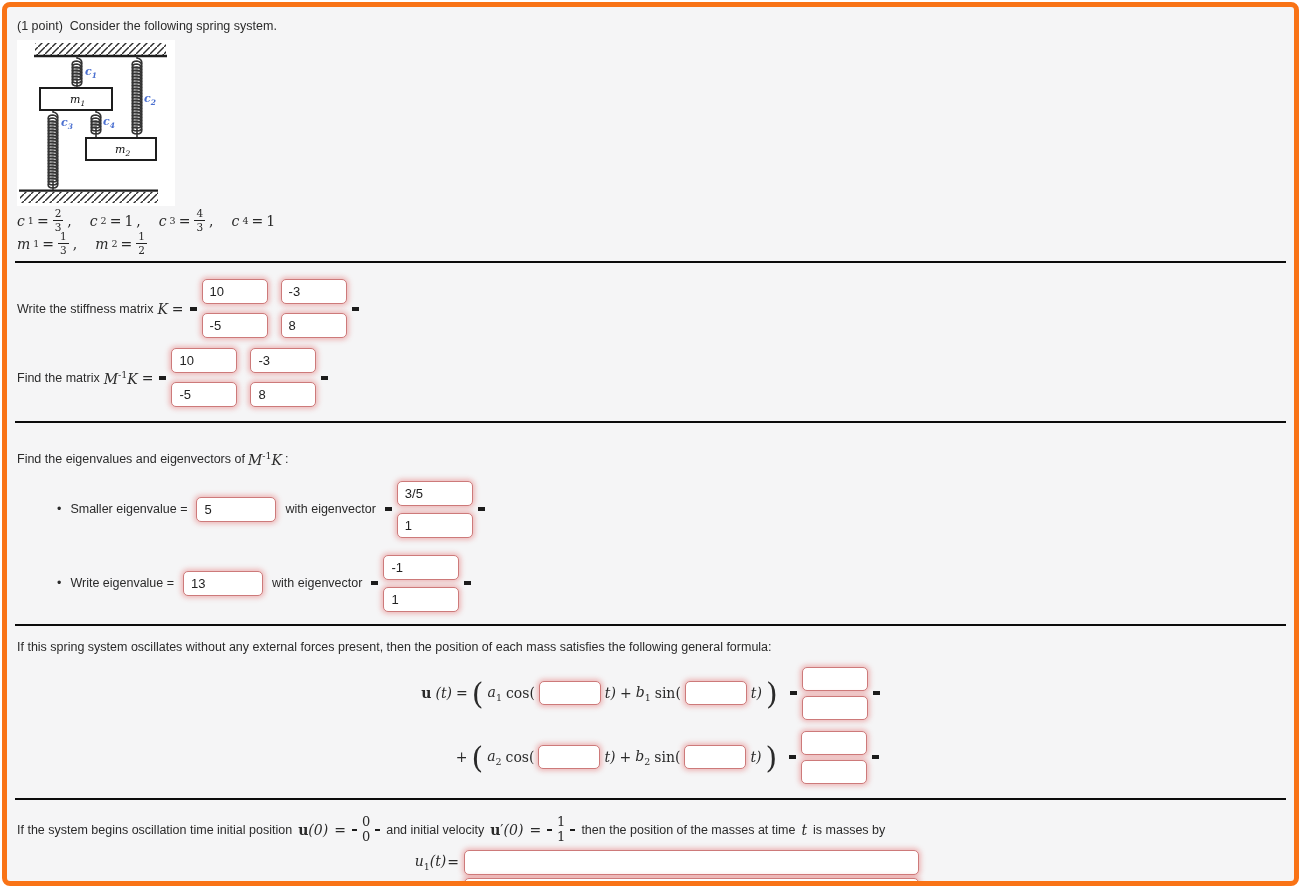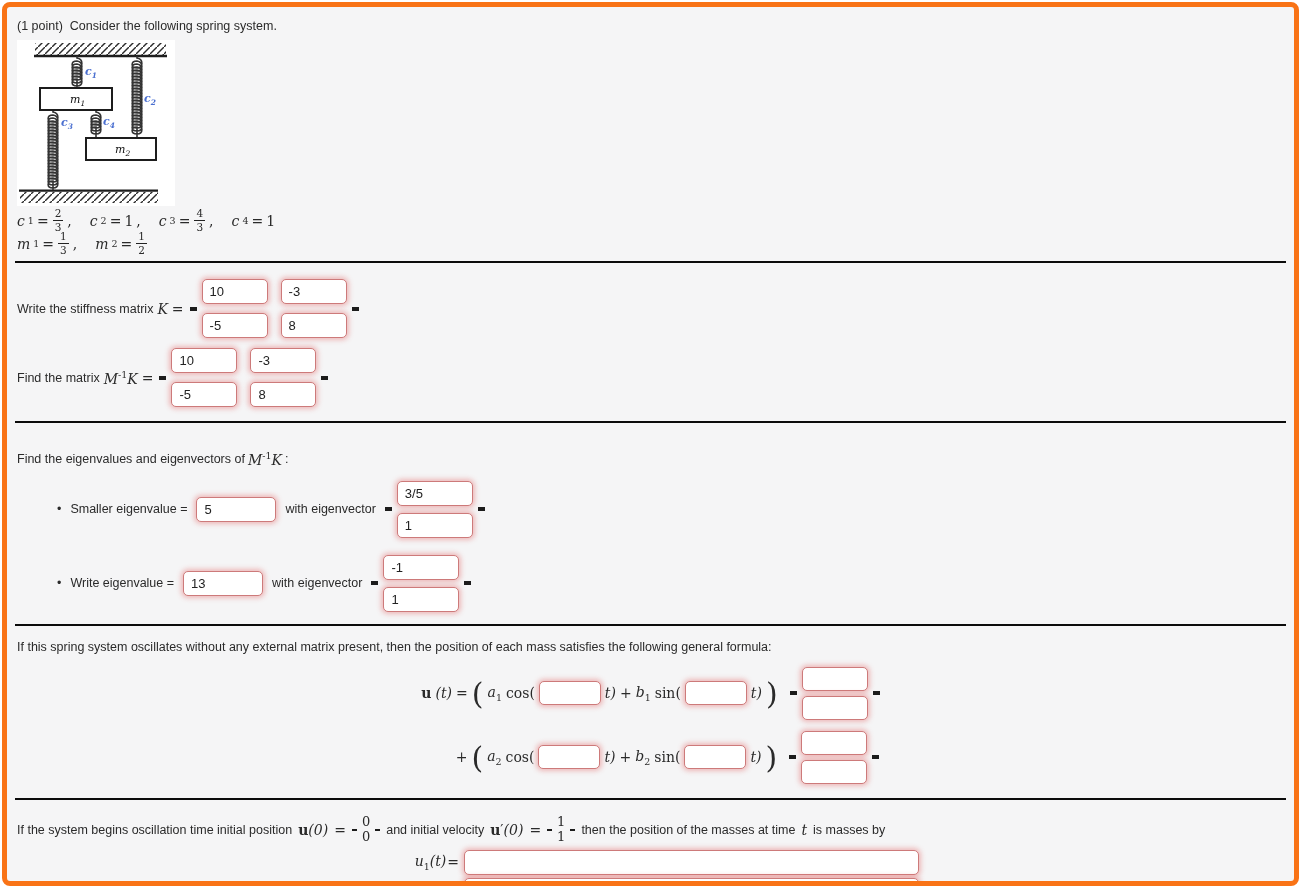--- a/index.html
+++ b/index.html
@@ -261,21 +261,21 @@
           <input class="ab ab-v" type="text" value="1" style="">
         </span>
         <span class="br-r"></span>
       </span>
     </div>
   </div>
 
   <hr class="divider">
 
   <div class="sec4">
-    <div>If this spring system oscillates without any external matrix present, then the position of each mass satisfies the following general formula:</div>
+    <div>If this spring system oscillates without any external forces present, then the position of each mass satisfies the following general formula:</div>
 
     <div class="formula-block">
       <div class="fline">
         <span class="mbf">u</span>
           <span class="mi">(t)</span>
         <span class="mo">=</span>
         <span class="bp">(</span>
         <span class="mi"><span>a</span><sub class="msub">1</sub></span>
         <span class="mo">cos(</span>
         <input class="ab ab-f" type="text" value="" style="">

